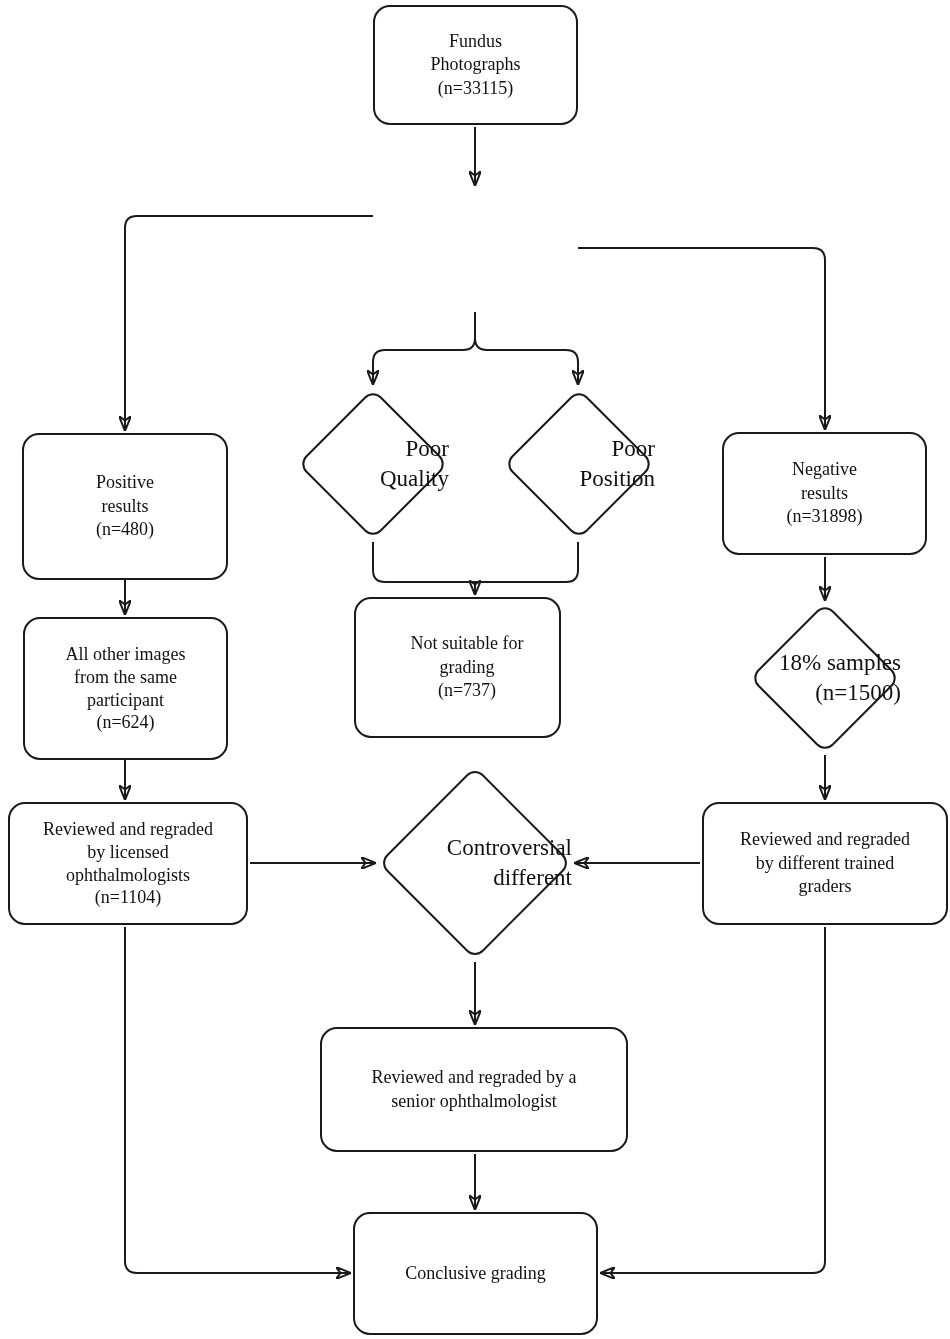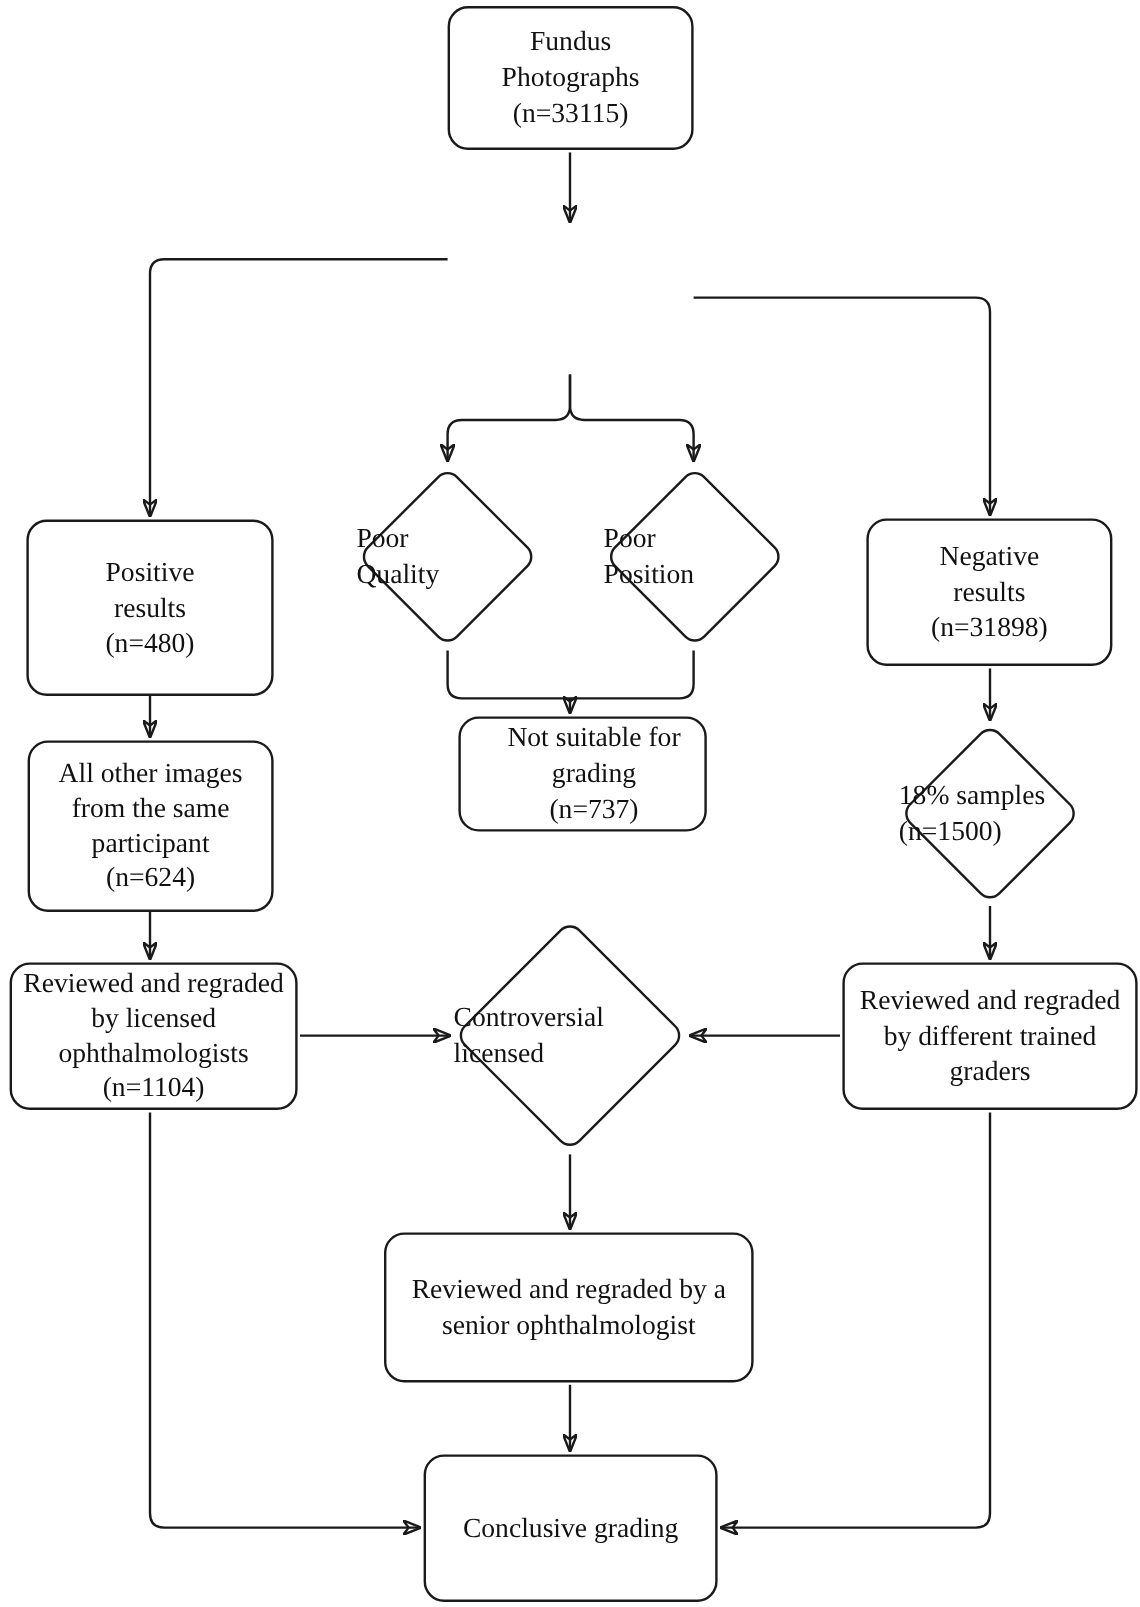--- a/index.html
+++ b/index.html
@@ -29,21 +29,21 @@
   .node {
     position: absolute;
     box-sizing: border-box;
     background: #ffffff;
     border: 2px solid #1a1a1a;
     border-radius: 17px;
     display: flex;
     align-items: center;
     justify-content: center;
     text-align: center;
-    font-size: 23px;
+    font-size: 18px;
     line-height: 1.3;
     white-space: pre-line;
     padding: 2px 4px;
     z-index: 2;
   }
   .diamond {
     position: absolute;
     z-index: 2;
   }
   .diamond-shape {
@@ -57,21 +57,21 @@
     border-radius: 12px;
   }
   .diamond-shape.small { width: 107px; height: 107px; }
   .diamond-shape.large { width: 137px; height: 137px; }
   .diamond-label {
     position: absolute;
     left: 50%;
     top: 50%;
     transform: translate(-50%, -50%);
     width: 100%;
-    text-align: left;
+    text-align: right;
     font-size: 23px;
     line-height: 1.3;
     white-space: pre-line;
   }
 </style>
 </head>
 <body>
 
 <div class="figure">
 
@@ -107,21 +107,21 @@
 
 
   <div class="node" style="left:22px; top:433px; width:206px; height:147px;">Positive
 results
 (n=480)</div>
 
   <div class="node" style="left:722px; top:432px; width:205px; height:123px;">Negative
 results
 (n=31898)</div>
 
-  <div class="node" style="left:382px; top:597px; width:207px; height:96px;padding-left:23px;">Not suitable for
+  <div class="node" style="left:354px; top:597px; width:207px; height:141px;padding-left:23px;">Not suitable for
 grading
 (n=737)</div>
 
   <div class="node" style="left:23px; top:617px; width:205px; height:143px; line-height:1.26;">All other images
 from the same
 participant
 (n=624)</div>
 
   <div class="node" style="left:8px; top:802px; width:240px; height:123px; line-height:1.26;">Reviewed and regraded
 by licensed
@@ -151,16 +151,16 @@
 
   <div class="diamond" style="left:749px; top:602px; width:152px; height:152px;">
     <div class="diamond-shape small"></div>
     <div class="diamond-label">18% samples
 (n=1500)</div>
   </div>
 
   <div class="diamond" style="left:378px; top:766px; width:194px; height:194px;">
     <div class="diamond-shape large"></div>
     <div class="diamond-label">Controversial
-licensed</div>
+different</div>
   </div>
 
 </div>
 
 </body></html>

